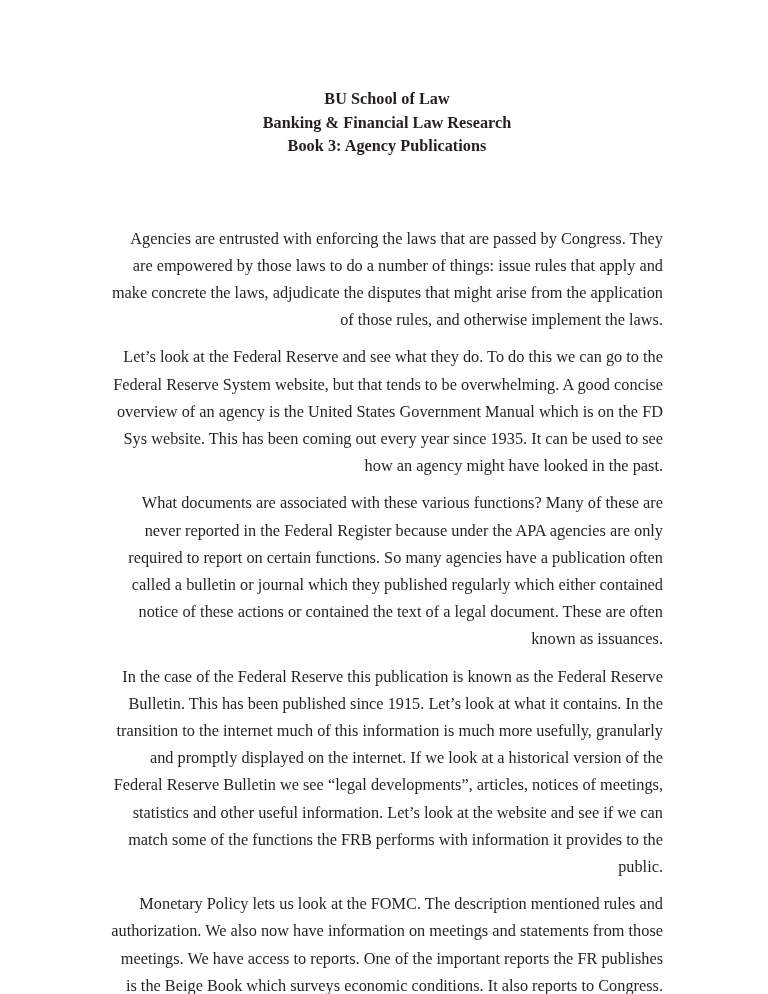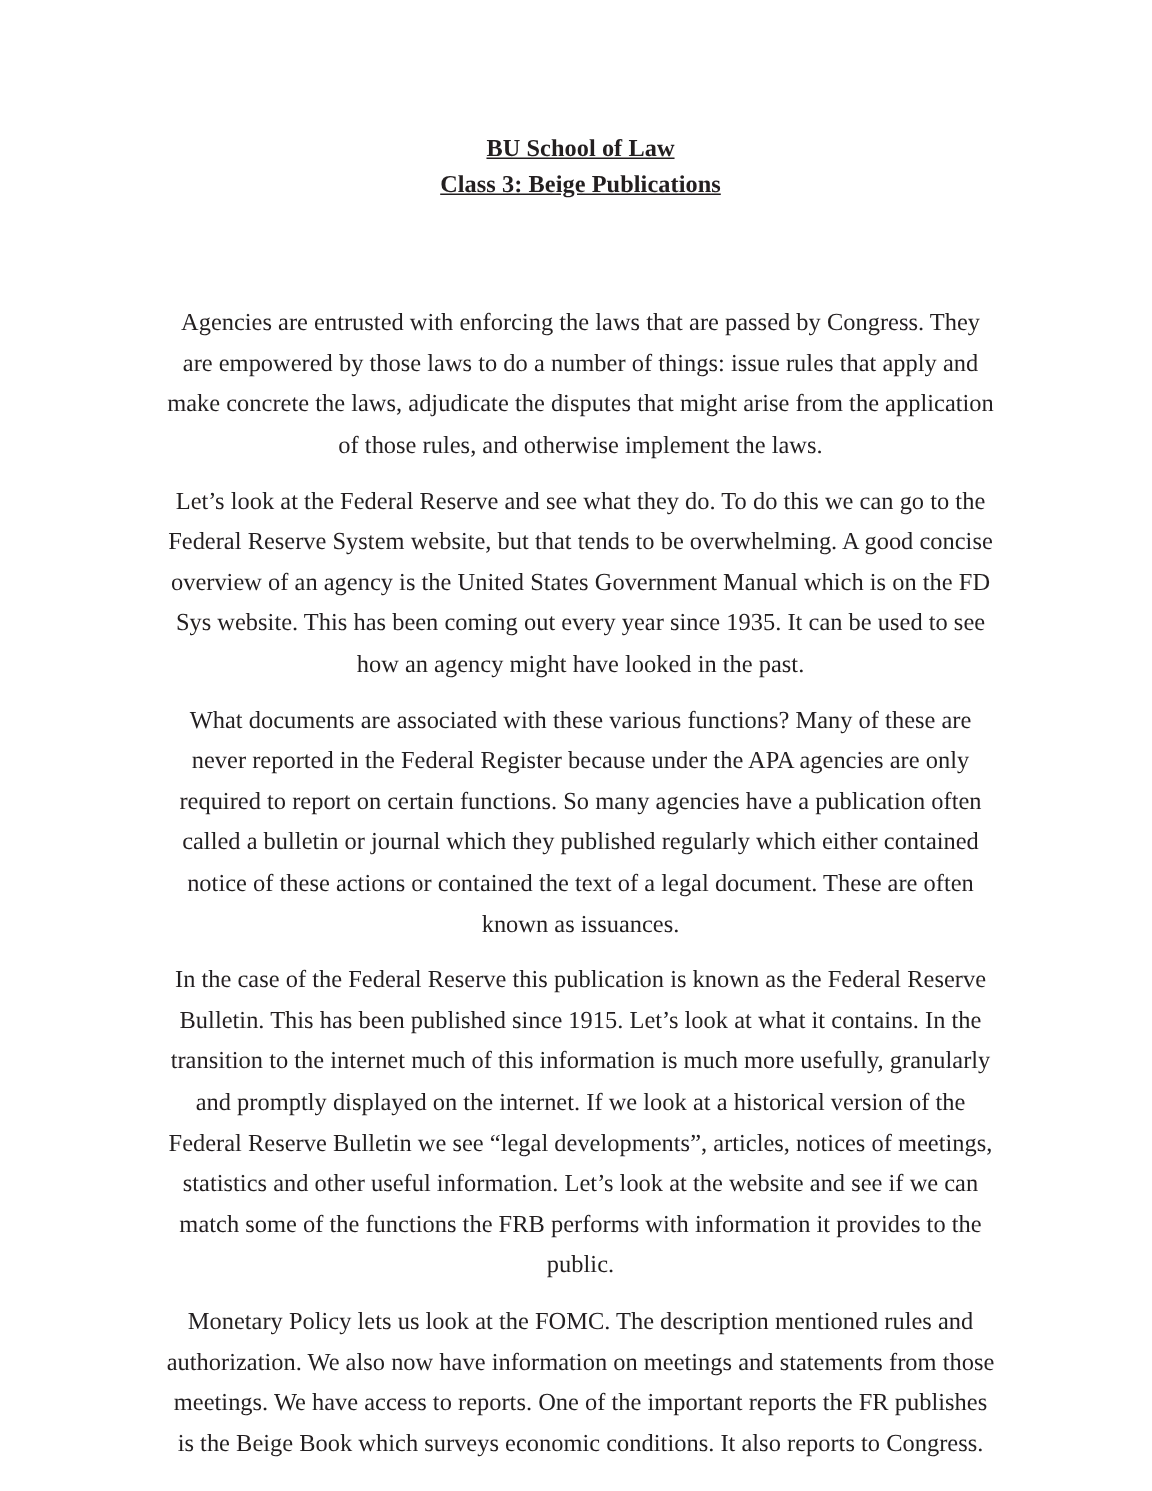--- a/index.html
+++ b/index.html
@@ -27,56 +27,56 @@
     position: absolute;
     left: 111px;
     top: 88px;
     width: 552px;
   }
 
   
   .doc-heading {
     text-align: center;
     margin: 0 0 0 0;
-    text-decoration: underline;
   }
   .doc-heading .hline {
     display: block;
     font-weight: bold;
     font-size: 16.2px;
     line-height: 23.5px;
     letter-spacing: 0.05px;
     white-space: pre;
   }
 
   
   .body-block {
     margin-top: 66px;
   }
   .para {
     margin: 0 0 10px 0;
     font-size: 16.3px;
     line-height: 27.2px;
-    text-align: center;
+    text-align: right;
     white-space: pre-line;
     letter-spacing: 0.01px;
   }
   .para:last-child {
     margin-bottom: 0;
   }
 </style>
 </head>
 <body style="color: rgb(35, 31, 32);">
 
 <div class="page" style="background: rgb(255, 255, 255);">
   <div class="content">
 
     <div class="doc-heading">
       <span class="hline">BU School of Law</span>
-      <span class="hline">Class 3: Beige Publications</span>
+      <span class="hline">Banking &amp; Financial Law Research</span>
+      <span class="hline">Book 3: Agency Publications</span>
     </div>
 
     <div class="body-block">
       <p class="para">Agencies are entrusted with enforcing the laws that are passed by Congress.  They are empowered by those laws to do a number of things: issue rules that apply and make concrete the laws, adjudicate the disputes that might arise from the application of those rules, and otherwise implement the laws.</p>
       <p class="para">Let’s look at the Federal Reserve and see what they do.  To do this we can go to the Federal Reserve System website, but that tends to be overwhelming.  A good concise overview of an agency is the United States Government Manual which is on the FD Sys website.  This has been coming out every year since 1935.  It can be used to see how an agency might have looked in the past.</p>
       <p class="para">What documents are associated with these various functions?  Many of these are never reported in the Federal Register because under the APA agencies are only required to report on certain functions.  So many agencies have a publication often called a bulletin or journal which they published regularly which either contained notice of these actions or contained the text of a legal document.  These are often known as issuances.</p>
       <p class="para">In the case of the Federal Reserve this publication is known as the Federal Reserve Bulletin.  This has been published since 1915.  Let’s look at what it contains.  In the transition to the internet much of this information is much more usefully, granularly and promptly displayed on the internet.  If we look at a historical version of the Federal Reserve Bulletin we see “legal developments”, articles, notices of meetings, statistics and other useful information.  Let’s look at the website and see if we can match some of the functions the FRB performs with information it provides to the public.</p>
       <p class="para">Monetary Policy lets us look at the FOMC.  The description mentioned rules and authorization.  We also now have information on meetings and statements from those meetings.  We have access to reports.  One of the important reports the FR publishes is the Beige Book which surveys economic conditions.  It also reports to Congress.</p>
 
     </div>

